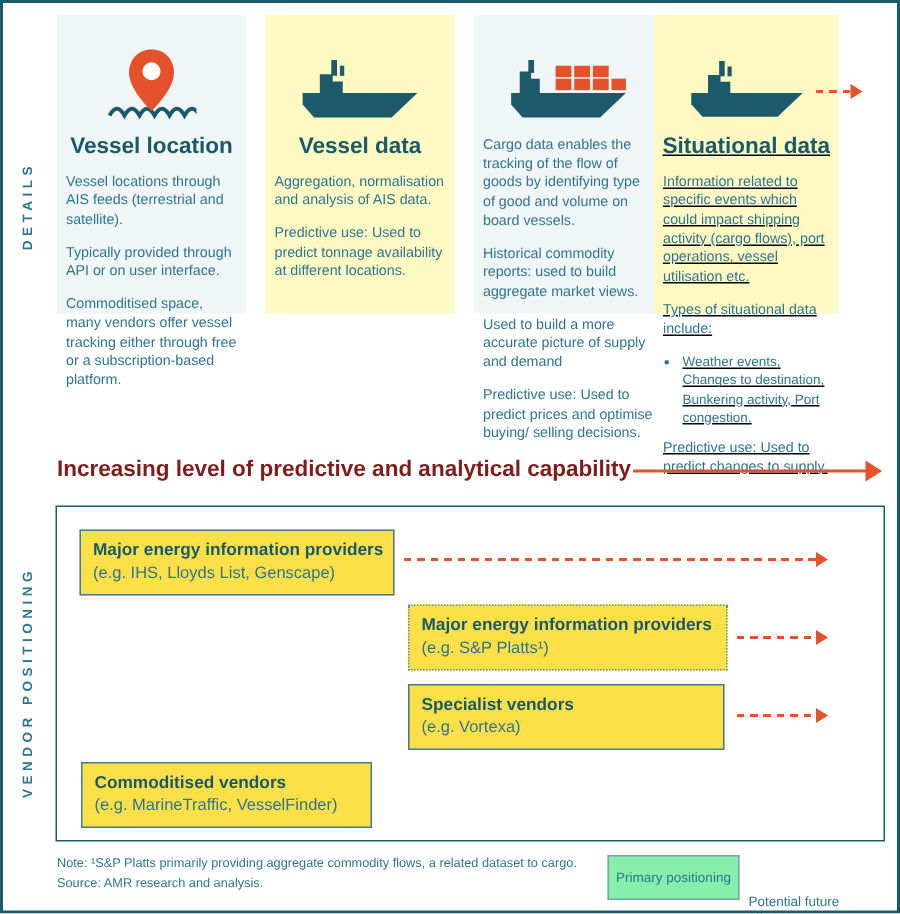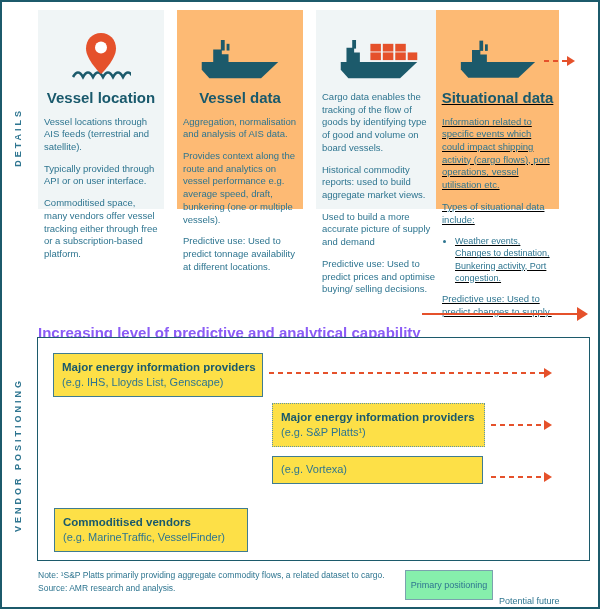--- a/index.html
+++ b/index.html
@@ -23,28 +23,28 @@
   .col .icon-area{height:62px;display:flex;align-items:flex-end;justify-content:center;padding-top:12px;position:relative;}
   .col h2{
     margin:6px 0 2px 0;text-align:center;font-size:15px;line-height:1.1;
     color:#19596c;white-space:nowrap;font-weight:bold;
   }
   .col .body{padding:7px 6px 0 6px;font-size:9.5px;line-height:1.34;color:#2e7590;}
   .col .body p{margin:0 0 9px 0;}
   .col .body ul{margin:0 0 9px 0;padding-left:13px;}
   .col .body li{font-size:9px;line-height:1.35;}
   .bg-light{background:#f0f5f6;}
-  .bg-dark{background:#fdba74;}
+  .bg-dark{background:#fef9c3;}
   .c1{left:38px;width:126px;}
   .c2{left:177px;width:126px;}
   .c3{left:316px;width:126px;}
   .c4{left:436px;width:123px;text-decoration:underline;}
 
   
-  .cap-text{position:absolute;left:38px;top:304px;font-size:15px;font-weight:bold;color:#8b5cf6;white-space:nowrap;margin-top:20px;}
+  .cap-text{position:absolute;left:38px;top:304px;font-size:15px;font-weight:bold;color:#7f1d1d;white-space:nowrap;}
   .cap-line{position:absolute;left:422px;top:313px;width:156px;height:2px;background:#e5512b;}
   .cap-head{position:absolute;left:577px;top:307px;width:0;height:0;border-left:11px solid #e5512b;border-top:7px solid transparent;border-bottom:7px solid transparent;}
 
   
   .vendor-outer{position:absolute;left:37px;top:337px;width:551px;height:222px;border:1px solid #1c5a6b;background:#fff;}
   .vbox{position:absolute;background:#fde047;padding:5px 8px;line-height:1.42;}
   .vbox.solid{border:1px solid #3f7c90;}
   .vbox.dotted{border:1px dotted #5d93a5;}
   .vtitle{font-size:11.5px;font-weight:bold;color:#19596c;white-space:nowrap;}
   .vsub{font-size:11px;color:#2e7590;white-space:nowrap;}
@@ -98,21 +98,20 @@
         <rect x="22" y="0" width="4" height="11"></rect>
         <rect x="28" y="4" width="3" height="7"></rect>
         <path d="M14,10 h9 v5 h7 v8 h-16 z"></path>
         <path d="M2,23 H82 L64,40 H10 L2,31 Z"></path>
       </g>
     </svg>
   </div>
   <h2>Vessel data</h2>
   <div class="body">
     <p>Aggregation, normalisation and analysis of AIS data.</p>
-    <p>Provides context along the route and analytics on vessel performance e.g. average speed, draft, bunkering (one or multiple vessels).</p>
     <p>Predictive use: Used to predict tonnage availability at different locations.</p>
   </div>
 </div>
 
 <div class="col c3 bg-light">
   <div class="icon-area">
     <svg width="82" height="44" viewBox="0 0 84 46">
       <g fill="#1c5a6b">
         <rect x="14" y="0" width="4" height="9"></rect>
         <path d="M8,8 h8 v5 h6 v10 h-14 z"></path>
@@ -172,20 +171,21 @@
   </div>
   <div class="dash-arrow" style="left:231px;top:34px;width:276px;"></div>
 
   <div class="vbox dotted" style="left:234px;top:65px;width:195px;">
     <div class="vtitle">Major energy information providers</div>
     <div class="vsub">(e.g. S&amp;P Platts¹)</div>
   </div>
   <div class="dash-arrow" style="left:453px;top:86px;width:54px;"></div>
 
   <div class="vbox solid" style="left:234px;top:118px;width:193px;">
+    <div class="vtitle">Specialist vendors</div>
     <div class="vsub">(e.g. Vortexa)</div>
   </div>
   <div class="dash-arrow" style="left:453px;top:138px;width:54px;"></div>
 
   <div class="vbox solid" style="left:16px;top:170px;width:176px;">
     <div class="vtitle">Commoditised vendors</div>
     <div class="vsub">(e.g. MarineTraffic, VesselFinder)</div>
   </div>
 
 </div>

